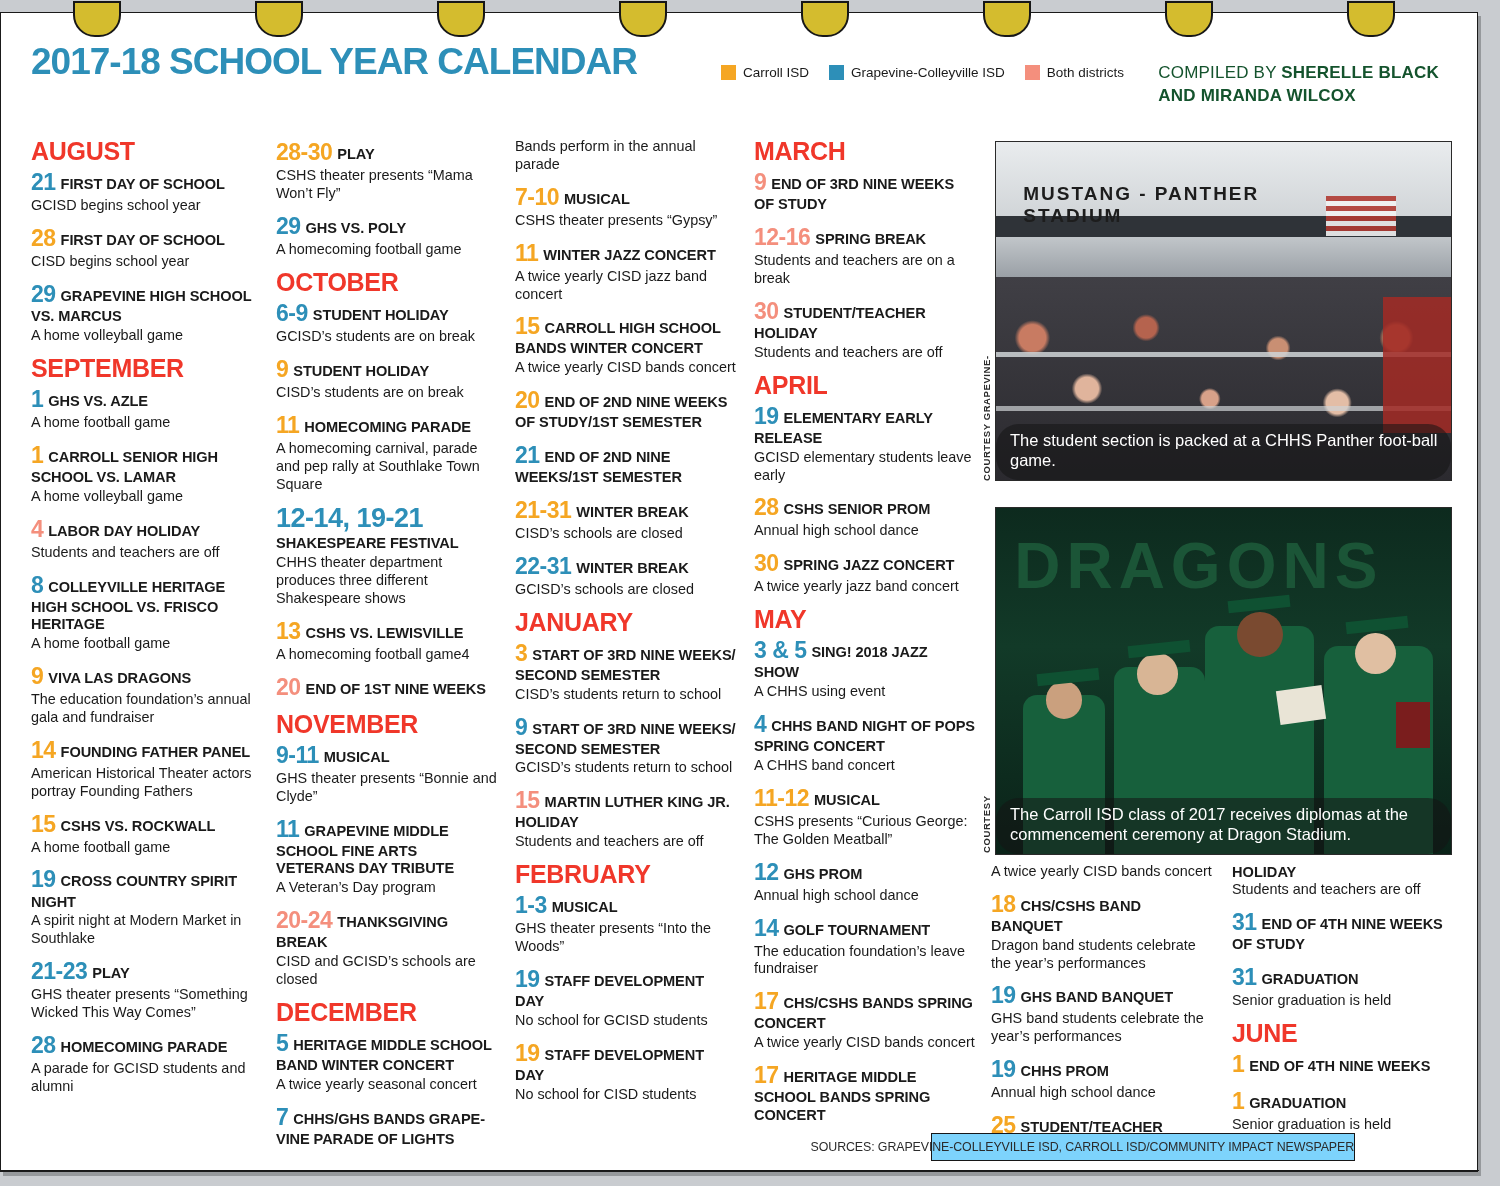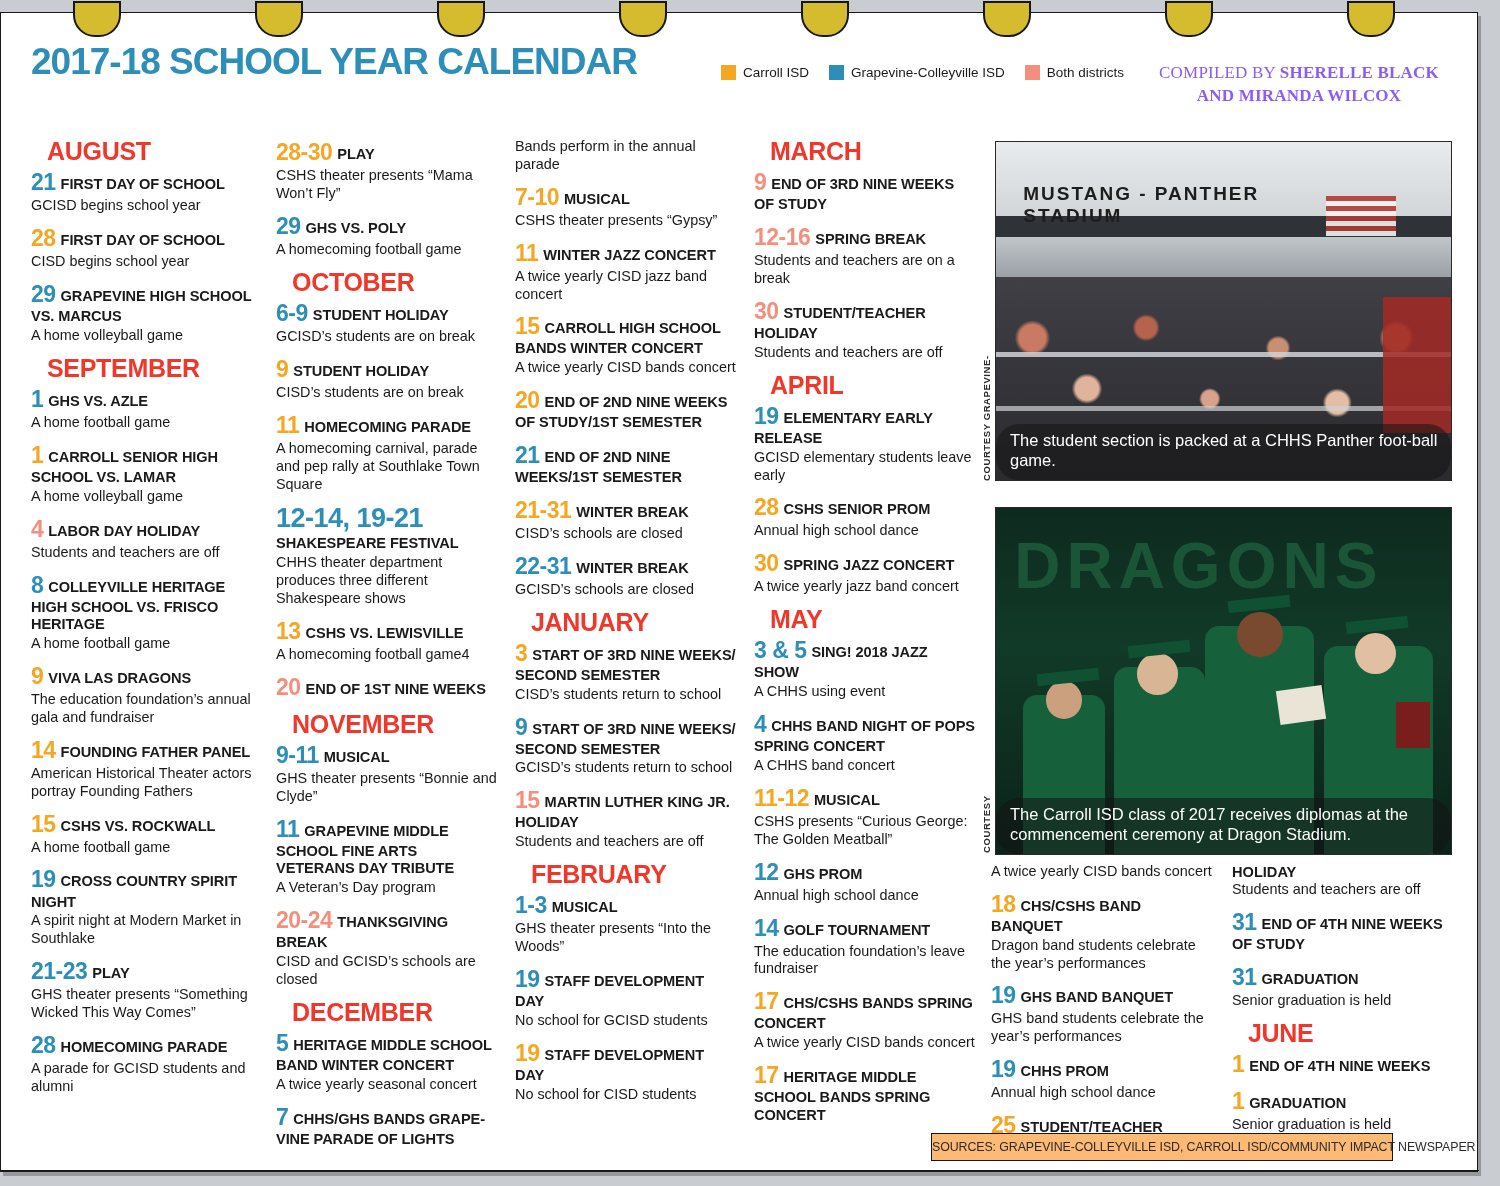--- a/index.html
+++ b/index.html
@@ -27,34 +27,34 @@
   
   .header{position:absolute;left:30px;top:30px;right:20px;height:80px;}
   .title{
     font-size:37px;font-weight:bold;color:#2d8fb8;letter-spacing:-1px;
     line-height:1;margin:0;white-space:nowrap;
   }
   .subtitle{font-size:14.5px;color:#1a1a1a;margin-top:9px;}
   .legend{position:absolute;left:690px;top:22px;display:flex;align-items:center;gap:20px;}
   .legend-item{display:flex;align-items:flex-end;gap:7px;font-size:13.5px;color:#1a1a1a;}
   .swatch{width:15px;height:15px;display:inline-block;}
-  .byline{position:absolute;right:18px;top:19px;text-align:center;font-size:17px;color:#8b5cf6;line-height:1.35;letter-spacing:.2px;font-family:Liberation Serif, serif;}
+  .byline{position:absolute;right:18px;top:19px;text-align:left;font-size:17px;color:#14532d;line-height:1.35;letter-spacing:.2px;}
   .byline b{font-weight:bold;}
   
   .cols{position:absolute;left:30px;top:125px;width:960px;}
   .col{position:absolute;top:0;width:222px;}
   .col.c1{left:0;}
   .col.c2{left:245px;}
   .col.c3{left:484px;}
   .col.c4{left:723px;}
   .col5{position:absolute;left:990px;top:850px;width:222px;}
   .col6{position:absolute;left:1231px;top:850px;width:215px;}
   .month{
     color:#f0372a;font-weight:bold;font-size:25px;letter-spacing:-.3px;
-    margin:10px 0 4px 16px;line-height:1.05;
+    margin:10px 0 4px 0;line-height:1.05;
   }
   .month.first{margin-top:0;}
   .evt{margin-bottom:9px;}
   .evt .line{font-size:14.6px;font-weight:bold;color:#1a1a1a;line-height:1.22;letter-spacing:-.1px;}
   .day{
     font-size:23px;font-weight:bold;vertical-align:-1px;
     margin-right:5px;letter-spacing:-.5px;
   }
   .day.cisd{color:#f5a623;}
   .day.gcisd{color:#2d8fb8;}
@@ -99,23 +99,23 @@
     font-size:19px;font-weight:bold;letter-spacing:2px;}
   .p1-red{position:absolute;right:0;top:46%;width:15%;height:40%;background:#a32a24;opacity:.85;}
   
   .p2-bg{position:absolute;inset:0;background:linear-gradient(#0d2a1e,#123a28 40%,#0a2218);}
   .p2-letters{position:absolute;left:4%;top:6%;font-size:64px;font-weight:bold;color:#1e5c3b;letter-spacing:6px;opacity:.85;}
   .p2-gown{position:absolute;background:#17603c;border-radius:14px 14px 0 0;}
   .cap{position:absolute;width:62px;height:12px;background:#0f5132;transform:rotate(-6deg);}
   .face{position:absolute;border-radius:50%;}
   
   .footer{
-    position:absolute;left:930px;bottom:10px;width:462px;height:28px;
-    background:#fdba74;border:1px solid #171717;box-sizing:border-box;
-    display:flex;align-items:center;justify-content:flex-start;
+    position:absolute;left:930px;bottom:10px;width:424px;height:28px;
+    background:#7dd3fc;border:1px solid #171717;box-sizing:border-box;
+    display:flex;align-items:center;justify-content:flex-end;
     font-size:12.4px;color:#2b2b2b;letter-spacing:-.1px;white-space:nowrap;
   }
   .footbar{position:absolute;left:0;bottom:0;width:1478px;height:1px;background:#171717;}
 </style>
 </head>
 <body>
 
 <div class="page">
 
   <div class="tabs" id="tabs">

